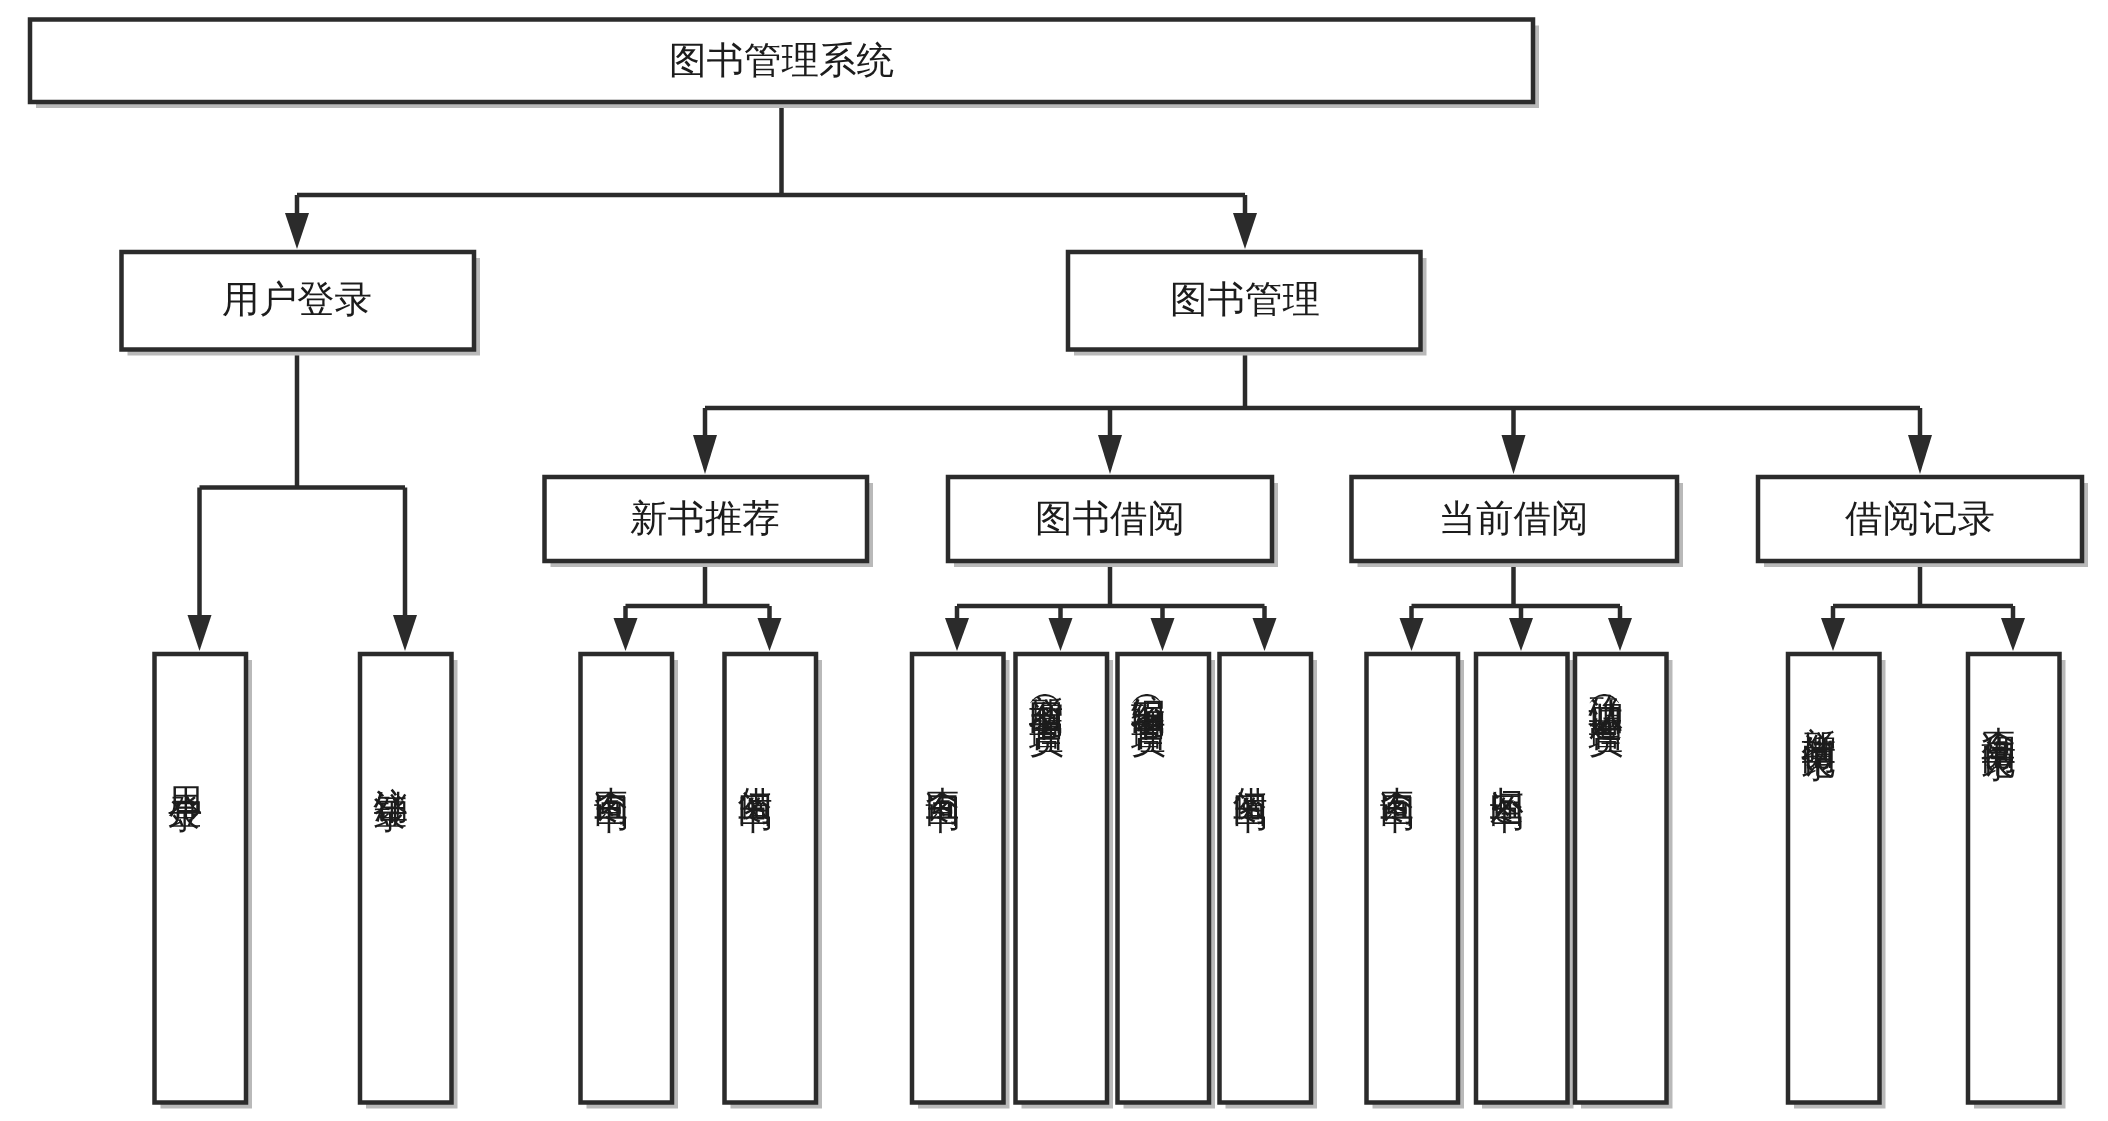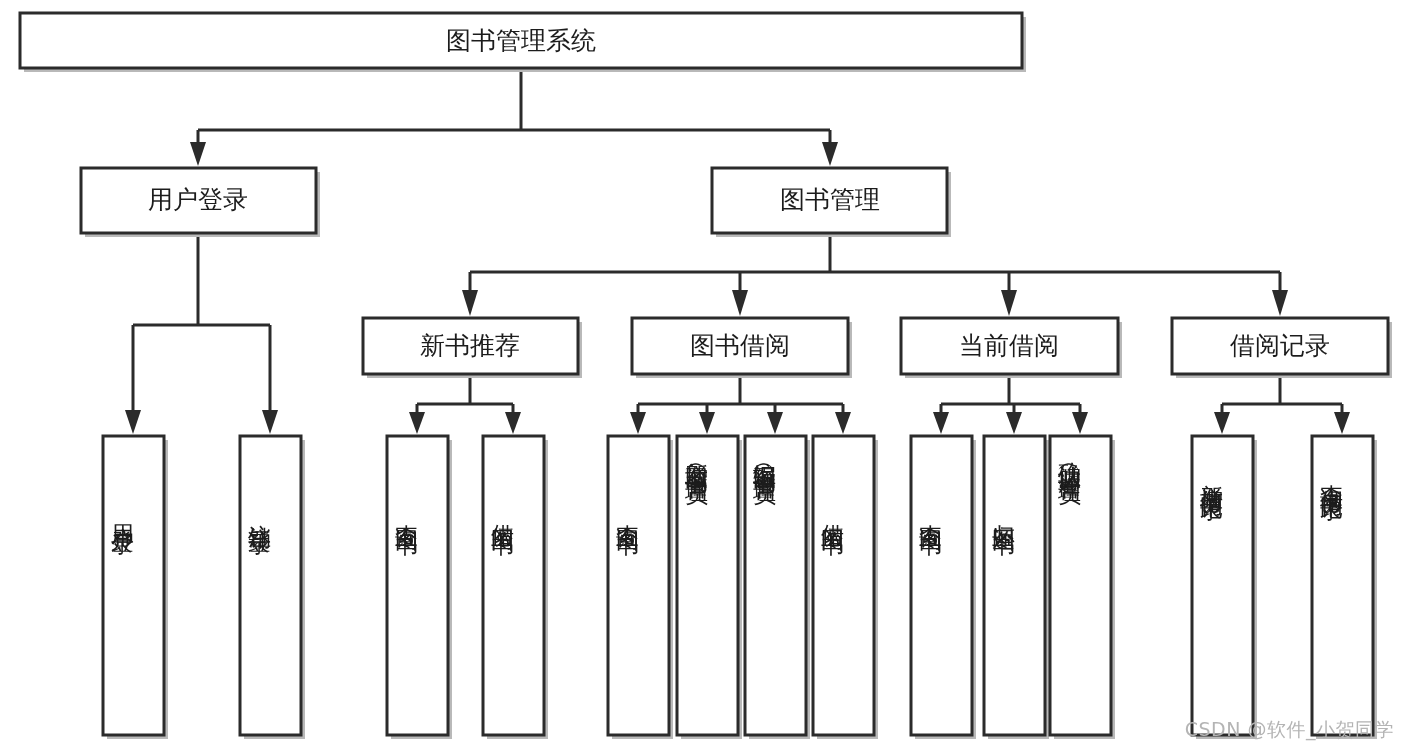--- a/index.html
+++ b/index.html
@@ -255,14 +255,13 @@
   <div class="leaf-label" style="left:616px; top:506px;">查询图书</div>
   <div class="leaf-label" style="left:685px;  top:444px;">新增图书（管理员）</div>
   <div class="leaf-label" style="left:753px;  top:444px;">编辑图书（管理员）</div>
   <div class="leaf-label" style="left:821px;  top:506px;">借阅图书</div>
   <div class="leaf-label" style="left:919px;  top:506px;">查询图书</div>
   <div class="leaf-label" style="left:992px;  top:506px;">归还图书</div>
   <div class="leaf-label" style="left:1058px; top:444px;">确认归还（管理员）</div>
   <div class="leaf-label" style="left:1200px; top:466px;">新增借阅记录</div>
   <div class="leaf-label" style="left:1320px; top:466px;">查询借阅记录</div>
 
-  <div class="watermark">CSDN @软件_小贺同学</div>
 </div>
 
 </body></html>

